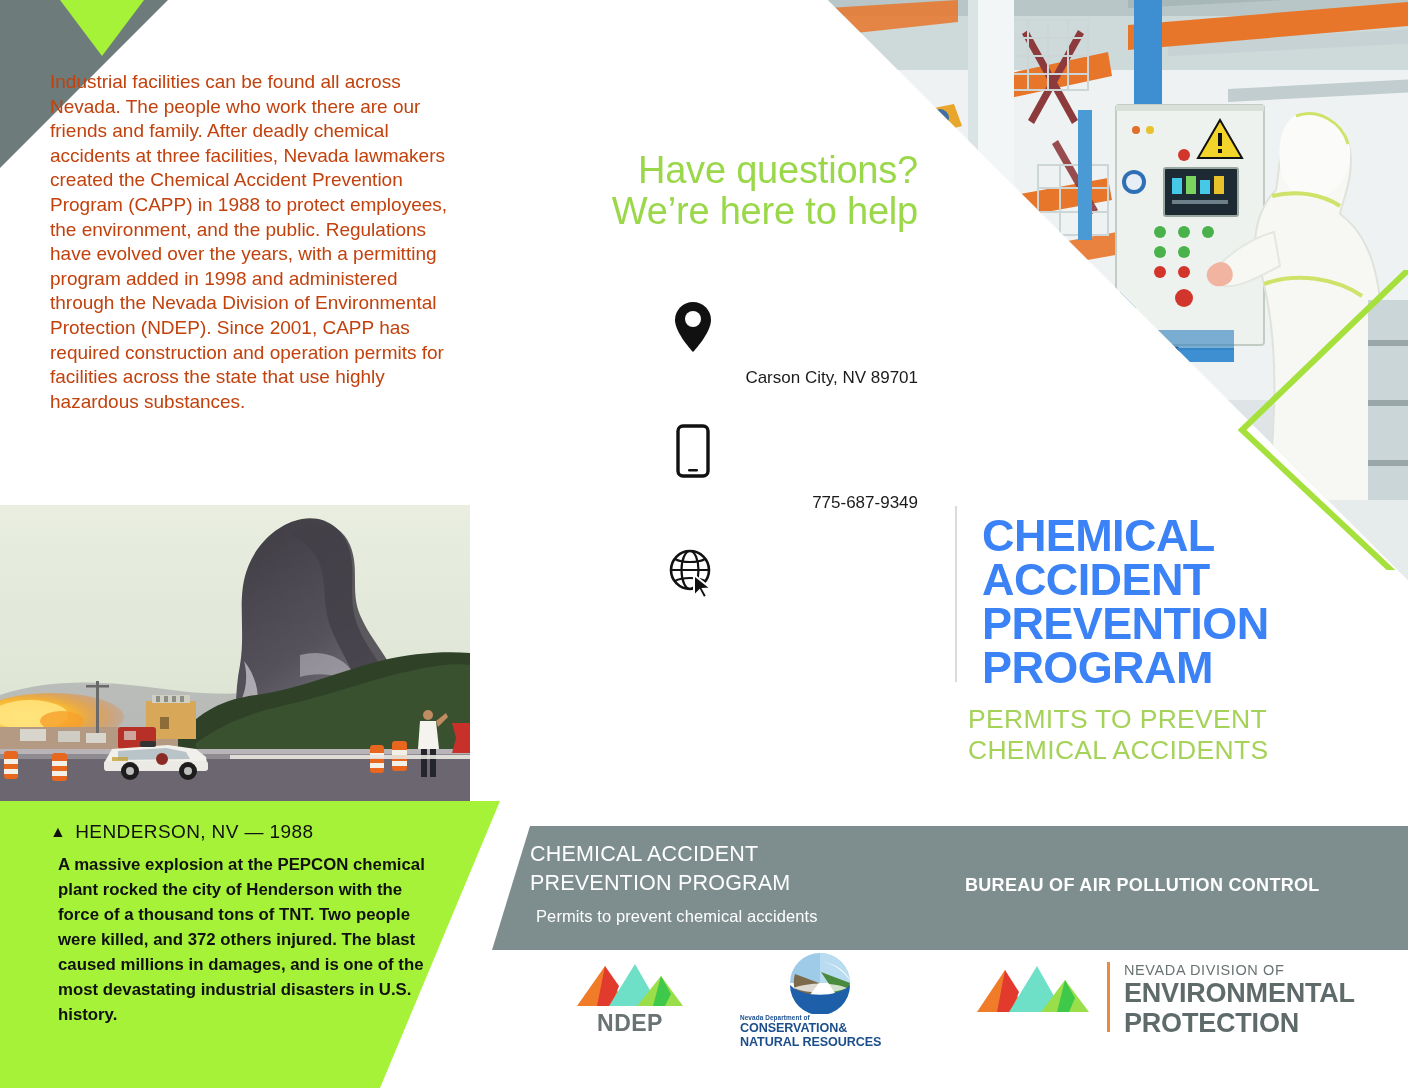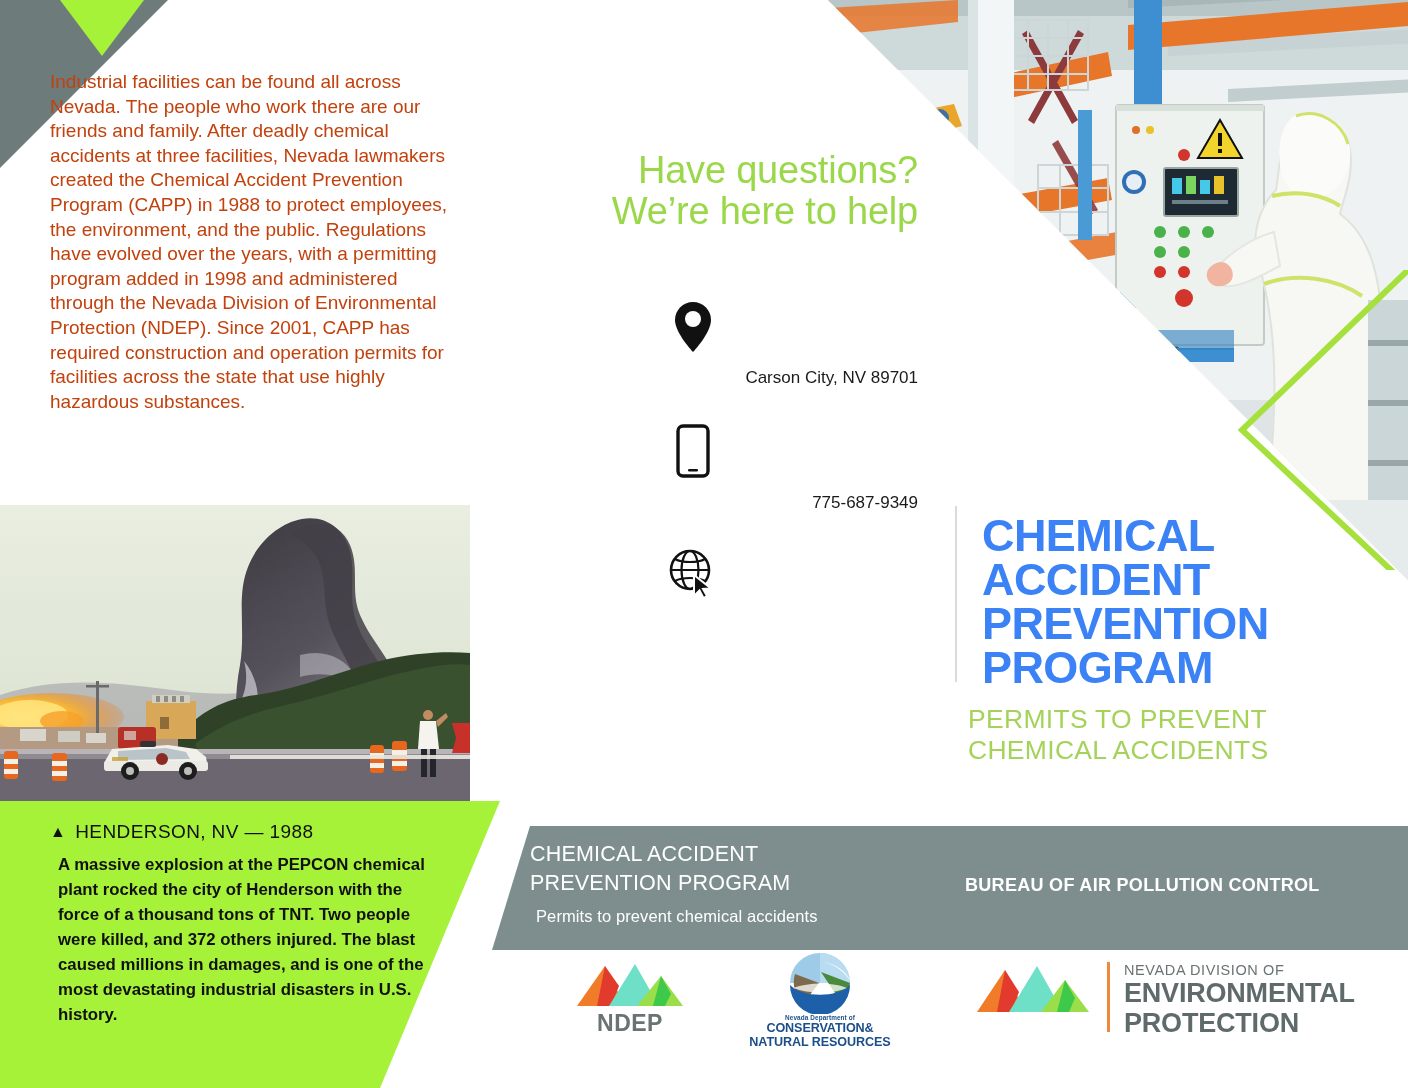--- a/index.html
+++ b/index.html
@@ -64,21 +64,21 @@
   .gray-bar-left{position:absolute;left:530px;top:840px;width:400px;color:#fff;}
   .gb-line1{font-size:21.5px;line-height:29px;margin:0;letter-spacing:.2px;}
   .gb-line2{font-size:16.5px;margin:9px 0 0 6px;letter-spacing:.1px;}
   .gray-bar-right{position:absolute;left:965px;top:875px;width:420px;color:#fff;
                   font-size:18px;font-weight:bold;letter-spacing:.3px;}
 
   
   .logos{position:absolute;left:0;top:952px;width:1408px;height:120px;}
   .logo-ndep{position:absolute;left:575px;top:8px;width:110px;text-align:center;}
   .ndep-word{font-size:23px;font-weight:bold;color:#6a7373;letter-spacing:.5px;margin-top:-2px;}
-  .logo-cnr{position:absolute;left:740px;top:0px;width:160px;text-align:center;}
+  .logo-cnr{position:absolute;left:740px;top:0px;width:160px;text-align:left;}
   .cnr-t1{font-size:6.4px;color:#1c4f8c;font-weight:bold;letter-spacing:.1px;}
   .cnr-t2{font-size:12.6px;color:#1b4e8b;font-weight:bold;letter-spacing:-.1px;line-height:14px;}
   .logo-nded{position:absolute;left:975px;top:10px;width:420px;display:flex;gap:14px;}
   .nded-bar{width:3px;height:70px;background:#ef8a3c;}
   .nded-t1{font-size:14.5px;color:#6a7373;letter-spacing:.6px;}
   .nded-t2{font-size:27px;font-weight:bold;color:#5f6a6a;letter-spacing:-.2px;line-height:30px;}
 </style>
 </head>
 <body>
 

